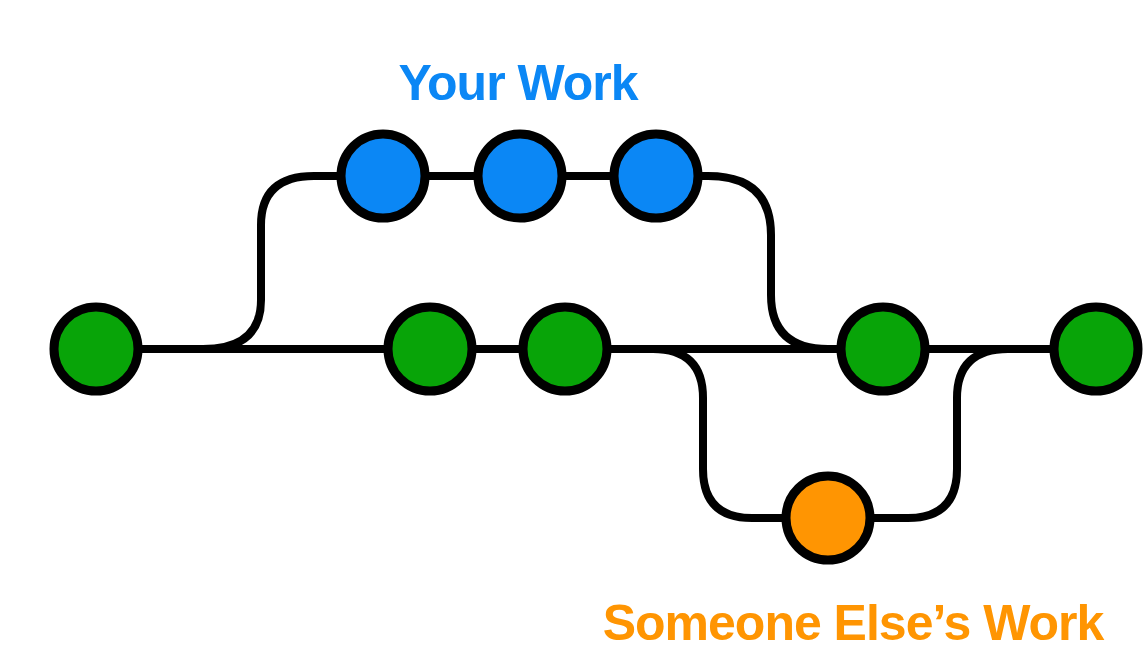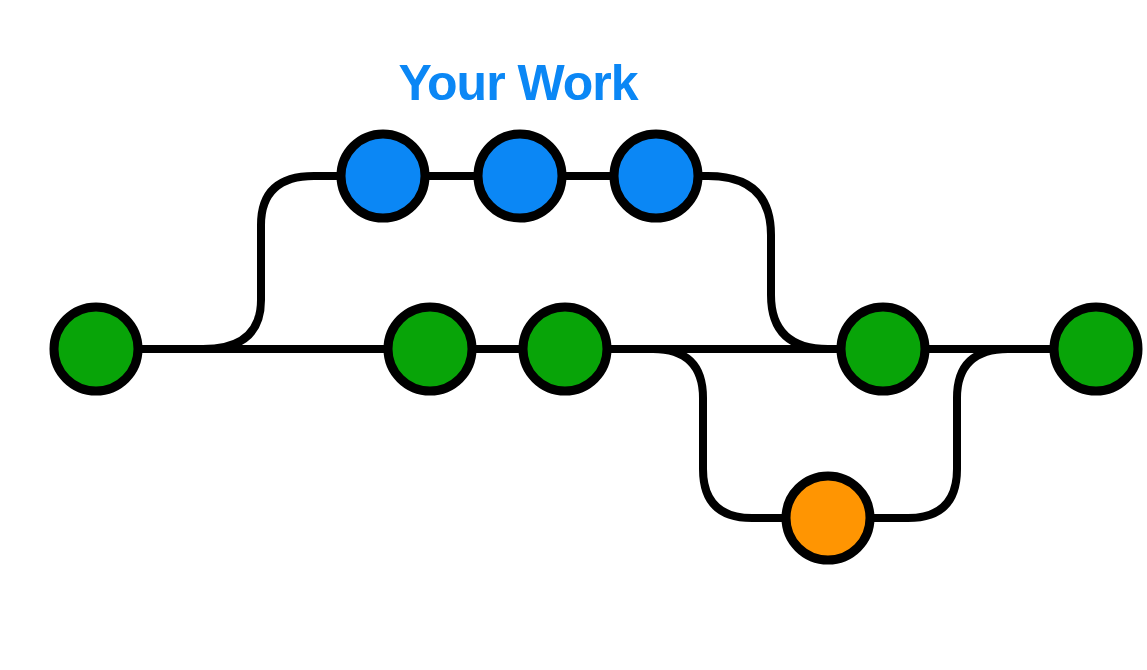--- a/index.html
+++ b/index.html
@@ -66,14 +66,15 @@
         <circle cx="375" cy="176" r="42" fill="#0b87f5" stroke="#000000" stroke-width="9"></circle>
         <circle cx="512" cy="176" r="42" fill="#0b87f5" stroke="#000000" stroke-width="9"></circle>
         <circle cx="648" cy="176" r="42" fill="#0b87f5" stroke="#000000" stroke-width="9"></circle>
         <circle cx="820" cy="518" r="42" fill="#ff9502" stroke="#000000" stroke-width="9"></circle>
       </g>
   </svg>
 
   <div class="branch-label label-your-work" style="color: rgb(11, 135, 245);">Your Work</div>
 
 
+  <div class="branch-label label-someone" style="color: rgb(255, 149, 2);">Someone Else’s Work</div>
 
 </div>
 
 </body></html>

